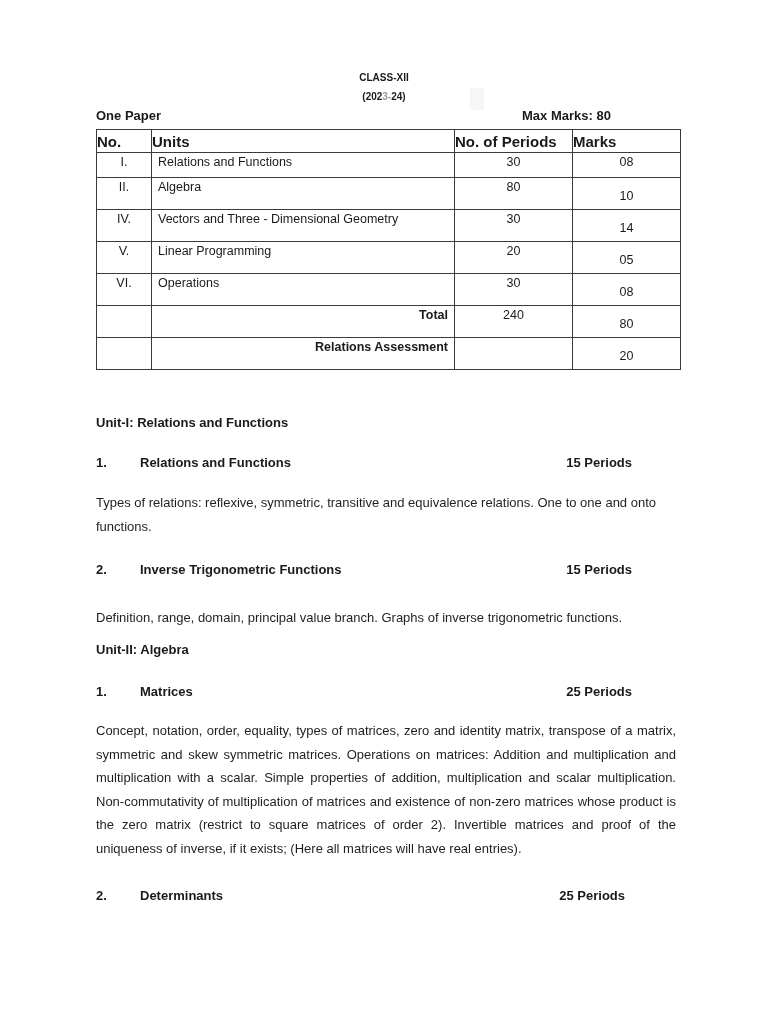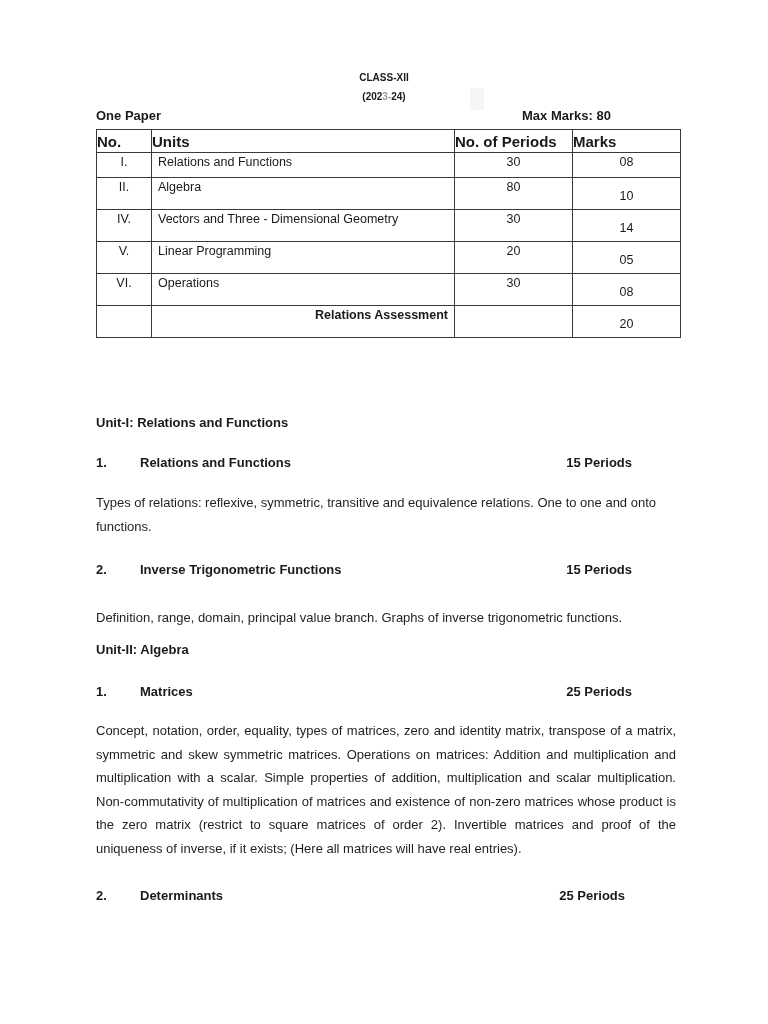--- a/index.html
+++ b/index.html
@@ -141,20 +141,28 @@
     <tr class="row-h2">
       <td class="c-no">VI.</td>
       <td class="c-unit">Operations</td>
       <td class="c-per">30</td>
       <td class="c-mk">
           <span class="mk-inner">08</span>
         </td>
     </tr>
     <tr class="row-h2">
       <td class="c-no"></td>
+      <td class="c-unit right-bold">Total</td>
+      <td class="c-per">240</td>
+      <td class="c-mk">
+          <span class="mk-inner">80</span>
+        </td>
+    </tr>
+    <tr class="row-h2">
+      <td class="c-no"></td>
       <td class="c-unit right-bold">Relations Assessment</td>
       <td class="c-per"></td>
       <td class="c-mk">
           <span class="mk-inner">20</span>
         </td>
     </tr>
   </tbody>
 </table>
 
 <div class="abs unit-heading" style="top:415px;">Unit-I: Relations and Functions</div>

